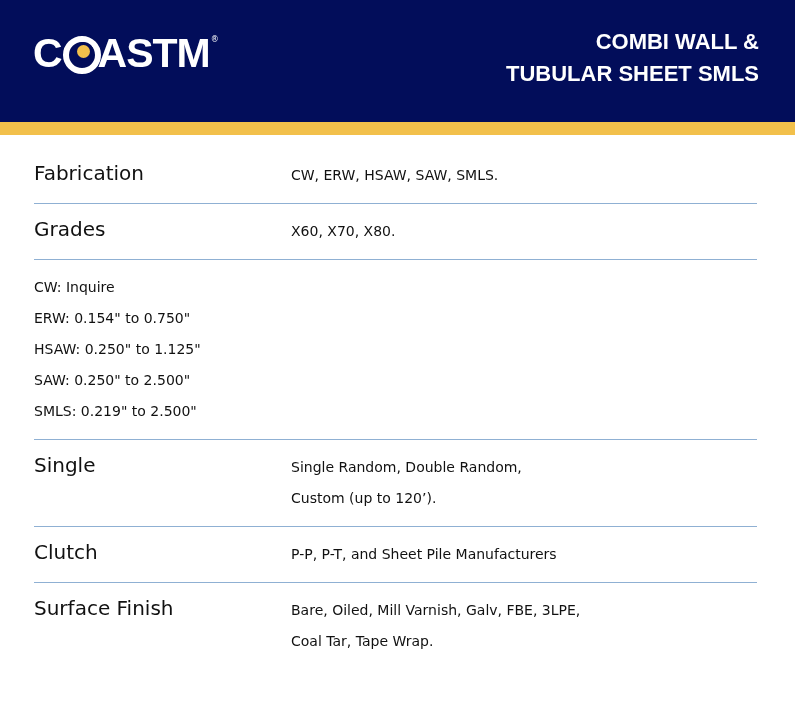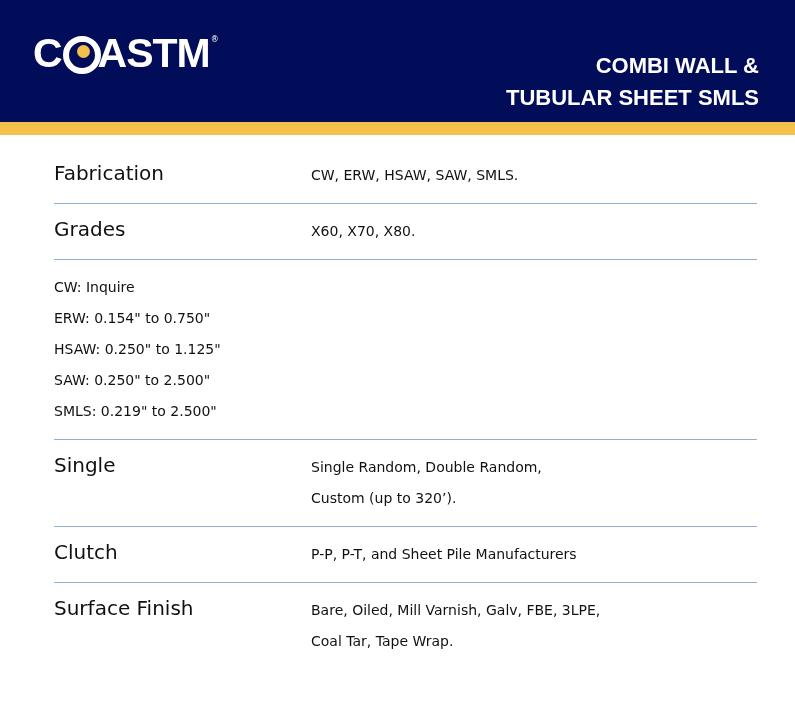--- a/index.html
+++ b/index.html
@@ -6,23 +6,23 @@
   body{width:795px;height:722px;background:#ffffff;font-family:"DejaVu Sans","Liberation Sans",sans-serif;color:#111111;overflow:hidden;}
   .header{position:relative;width:795px;height:122px;background:#020d5a;}
   .stripe{width:795px;height:13px;background:#f2c04b;}
   .logo{position:absolute;left:33px;top:33px;display:flex;align-items:center;height:40px;}
   .logo-text{font-family:"Liberation Sans",sans-serif;font-weight:bold;font-size:41px;color:#ffffff;letter-spacing:-1px;line-height:40px;}
   .logo-o{position:relative;display:inline-block;width:34px;height:34px;margin:0 1px;vertical-align:middle;}
   .logo-o .ring{position:absolute;left:0;top:0;width:26px;height:26px;border:6px solid #ffffff;border-radius:50%;}
   .logo-o .inner{position:absolute;left:10px;top:6px;width:17px;height:17px;border:2px solid #020d5a;background:#020d5a;border-radius:50%;}
   .logo-o .dot{position:absolute;left:14px;top:9px;width:13px;height:13px;background:#f2c04b;border-radius:50%;}
   .logo-reg{font-size:8px;color:#ffffff;align-self:flex-start;margin-left:1px;margin-top:2px;}
-  .title{position:absolute;right:36px;top:26px;text-align:right;color:#ffffff;font-family:"Liberation Sans",sans-serif;font-weight:bold;font-size:22px;line-height:32px;margin-top:24px;}
+  .title{position:absolute;right:36px;top:26px;text-align:right;color:#ffffff;font-family:"Liberation Sans",sans-serif;font-weight:bold;font-size:22px;line-height:32px;}
   .table{position:absolute;left:34px;top:148px;width:723px;}
-  .row{display:flex;border-bottom:1.5px solid #8fb0d3;margin-left:20px;}
+  .row{display:flex;border-bottom:1.5px solid #8fb0d3;}
   .row:last-child{border-bottom:none;}
   .label{width:257px;font-size:20px;line-height:31px;color:#111;padding-top:10px;}
   .value{flex:1;font-size:14px;line-height:31px;color:#111;padding-top:12px;padding-bottom:12px;}
   .value-line{display:block;}
 </style>
 </head>
 <body>
 
 <div class="header">
   <div class="logo">
@@ -61,21 +61,21 @@
       <span class="value-line">ERW: 0.154" to 0.750"</span>
       <span class="value-line">HSAW: 0.250" to 1.125"</span>
       <span class="value-line">SAW: 0.250" to 2.500"</span>
       <span class="value-line">SMLS: 0.219" to 2.500"</span>
     </div>
   </div>
   <div class="row">
     <div class="label">Single</div>
     <div class="value">
       <span class="value-line">Single Random, Double Random,</span>
-      <span class="value-line">Custom (up to 320’).</span>
+      <span class="value-line">Custom (up to 120’).</span>
     </div>
   </div>
   <div class="row">
     <div class="label">Clutch</div>
     <div class="value">
       <span class="value-line">P-P, P-T, and Sheet Pile Manufacturers</span>
     </div>
   </div>
   <div class="row">
     <div class="label">Surface Finish</div>

